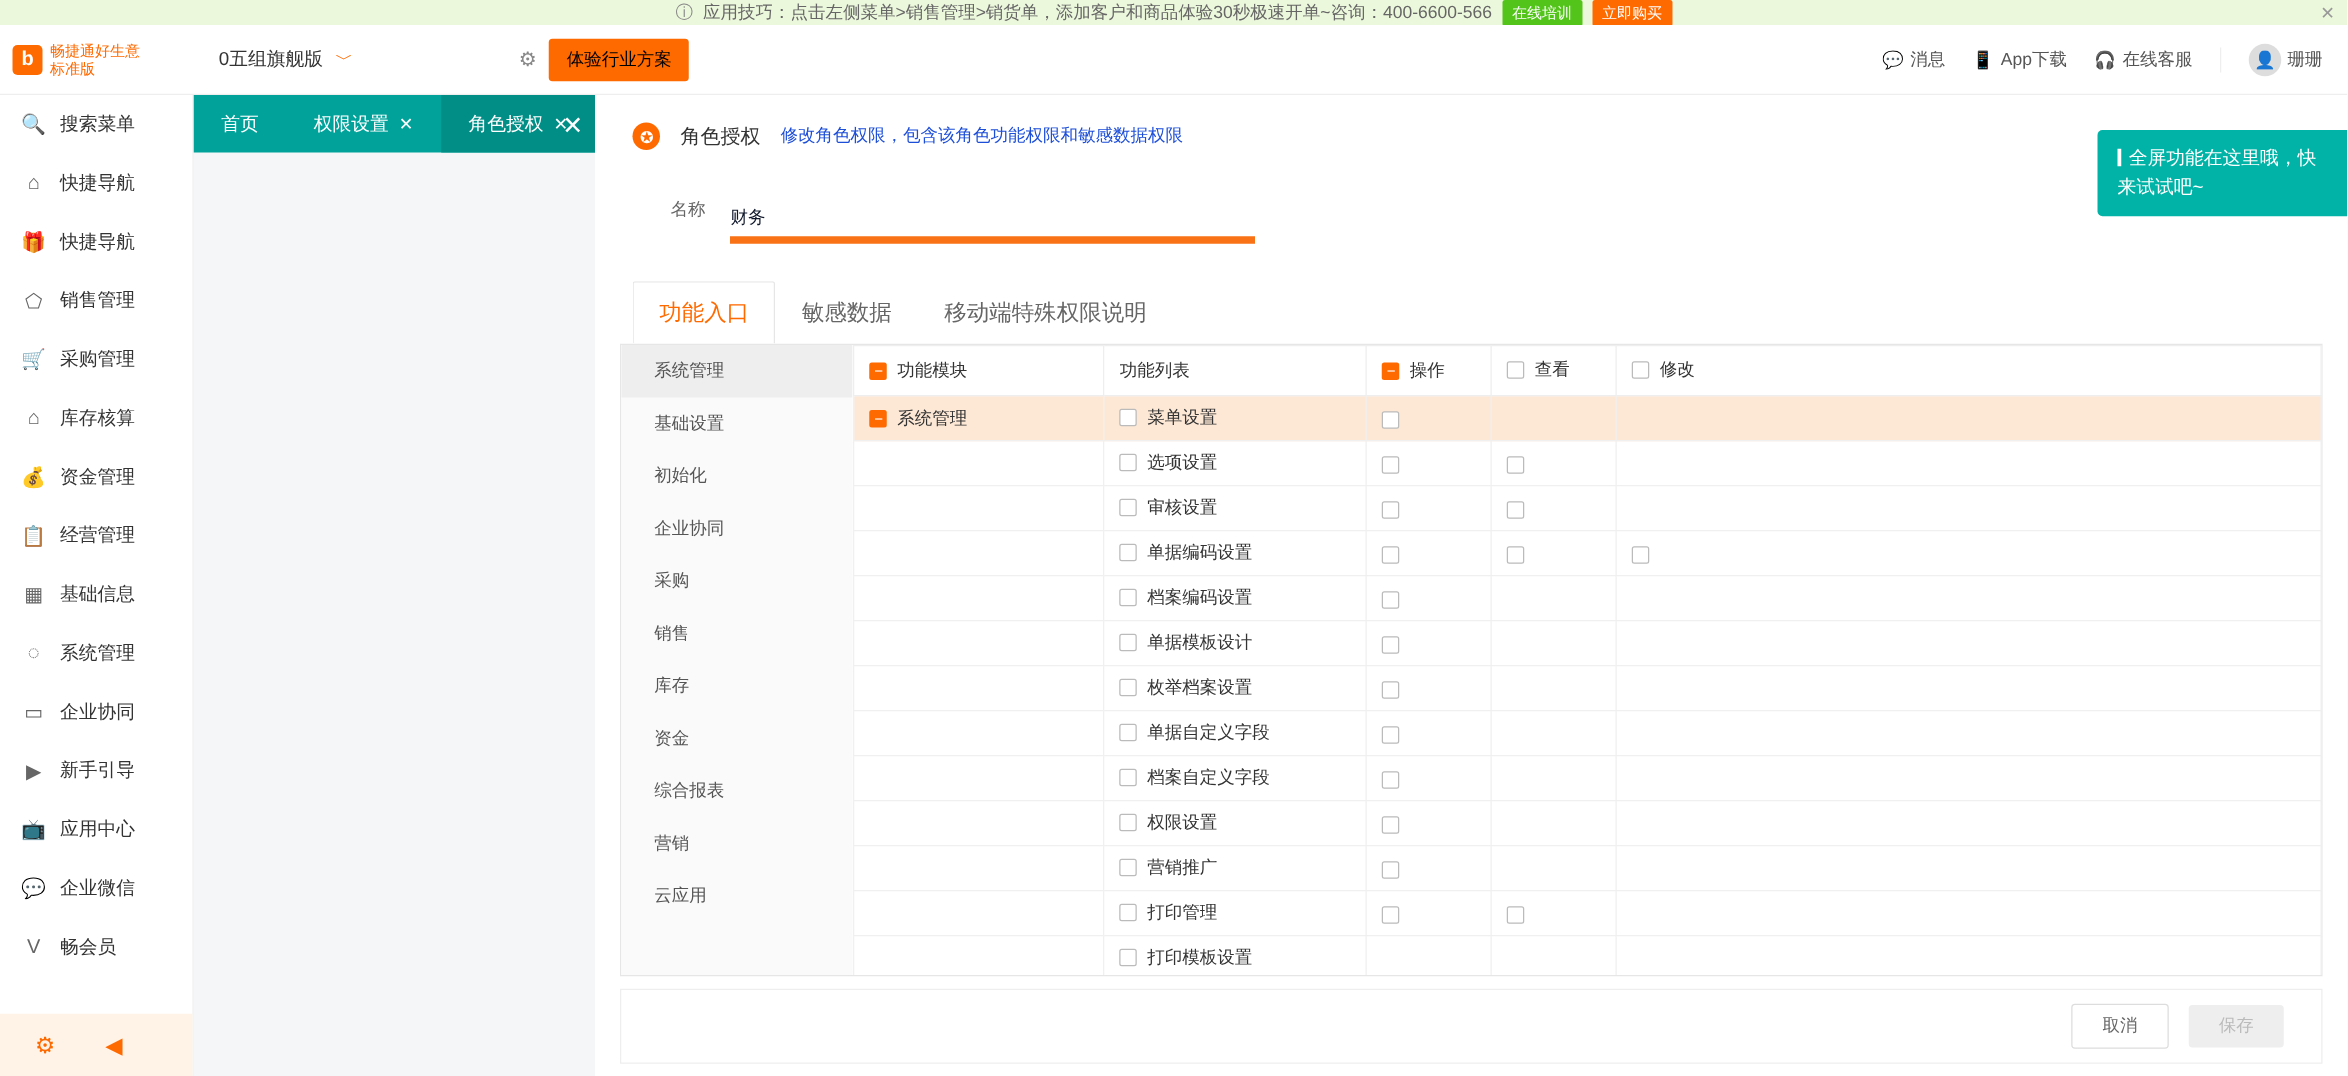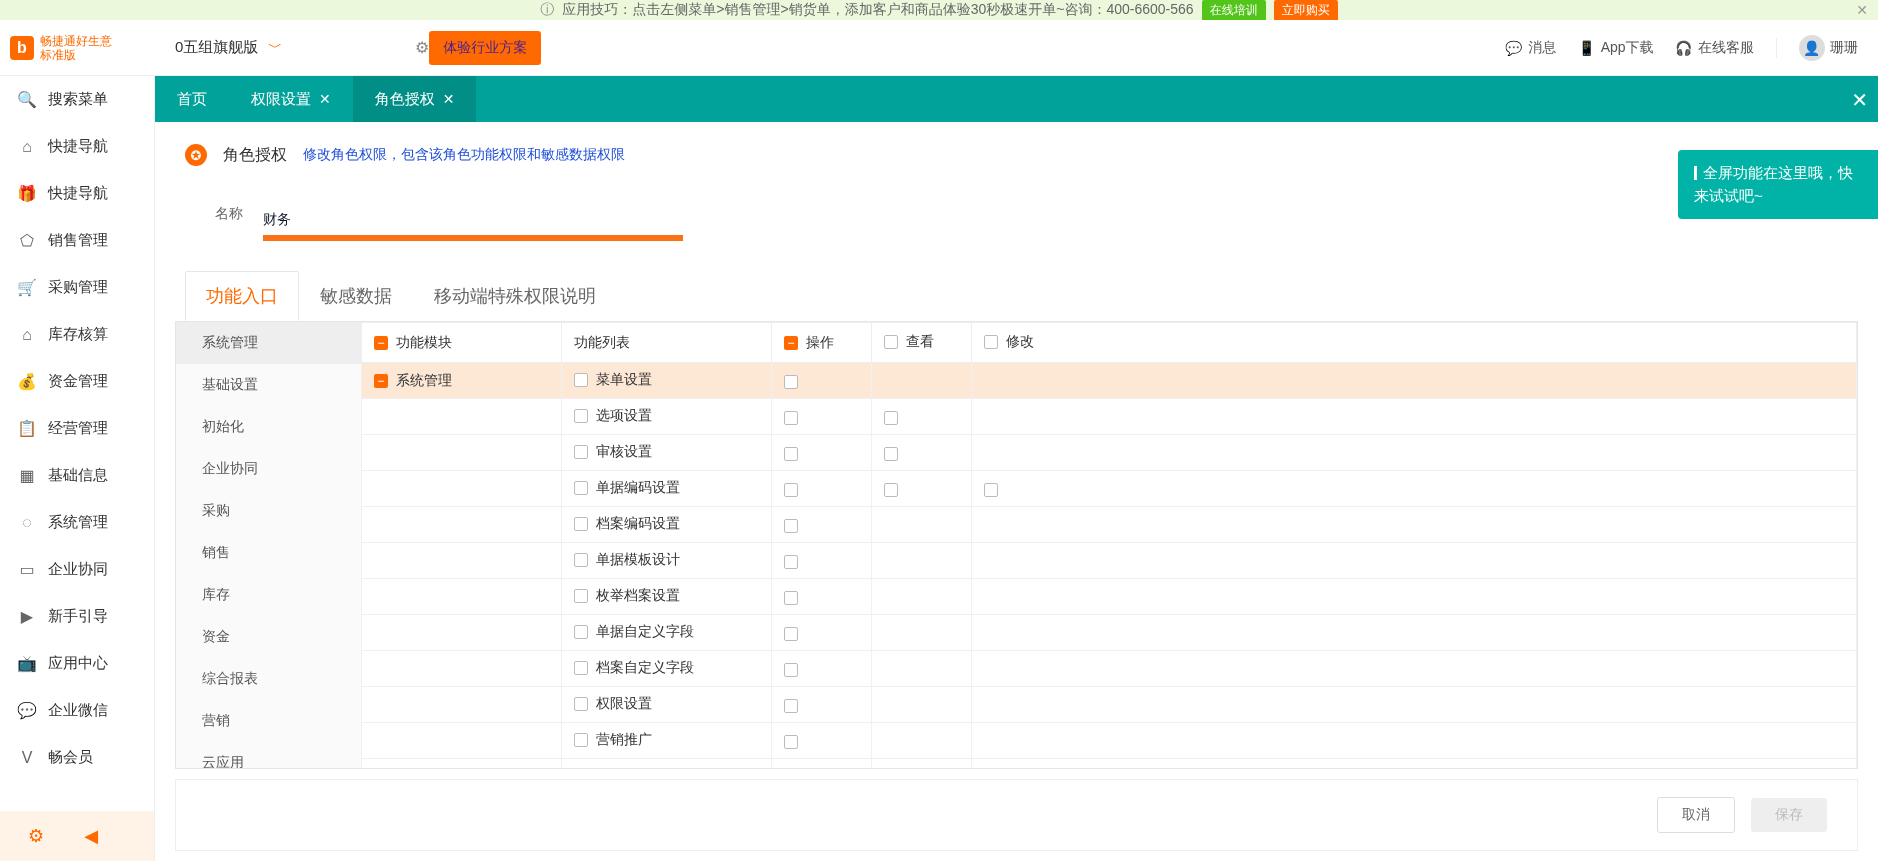--- a/index.html
+++ b/index.html
@@ -14,37 +14,37 @@
 
   
   .header { display: flex; align-items: center; height: 56px; border-bottom: 1px solid #eee; }
   .logo-area { width: 155px; display: flex; align-items: center; padding-left: 10px; gap: 6px; }
   .logo-mark { width: 24px; height: 24px; background: #ff6a00; border-radius: 4px; color: #fff; font-weight: bold; display: flex; align-items: center; justify-content: center; font-size: 16px; }
   .logo-text { display: flex; flex-direction: column; font-size: 12px; color: #ff6a00; line-height: 14px; }
   .org-select { flex: 0 0 260px; display: flex; align-items: center; padding-left: 20px; gap: 10px; }
   .org-name { font-size: 15px; color: #333; }
   .chev { color: #ff6a00; font-size: 14px; }
   .gear-btn { color: #888; font-size: 16px; cursor: pointer; }
-  .orange-btn { background: #ff6a00; color: #4c1d95; border: none; padding: 8px 14px; border-radius: 3px; font-size: 14px; cursor: pointer; }
+  .orange-btn { background: #ff6a00; color: #000000; border: none; padding: 8px 14px; border-radius: 3px; font-size: 14px; cursor: pointer; margin-left: 10px; }
   .header-spacer { flex: 1; }
   .header-right { display: flex; align-items: center; gap: 22px; padding-right: 20px; font-size: 14px; color: #555; }
   .hr-item { display: flex; align-items: center; gap: 5px; cursor: pointer; }
   .avatar { width: 26px; height: 26px; border-radius: 50%; background: #ddd; display: flex; align-items: center; justify-content: center; color: #888; font-size: 14px; }
   .divider-v { width: 1px; height: 20px; background: #eee; }
 
   
   .main { display: flex; height: calc(861px - 20px - 56px); }
   .sidebar { width: 155px; background: #fff; border-right: 1px solid #eee; display: flex; flex-direction: column; }
   .side-item { display: flex; align-items: center; gap: 12px; padding: 14px 18px; font-size: 15px; color: #333; cursor: pointer; }
   .side-item .sicon { width: 18px; height: 18px; display: inline-flex; align-items: center; justify-content: center; color: #666; font-size: 16px; }
   .sidebar-bottom { margin-top: auto; display: flex; gap: 40px; padding: 14px 28px; background: #fff3e8; }
   .sidebar-bottom span { color: #ff6a00; font-size: 18px; cursor: pointer; }
 
   
-  .workarea { flex: 1; display: flex; flex-direction: column; background: #f5f6f7; }
+  .workarea { flex: 1; display: flex; background: #f5f6f7; }
   .tabbar { height: 46px; background: #00a29a; display: flex; align-items: stretch; position: relative; }
   .tab { display: flex; align-items: center; padding: 0 22px; color: #fff; font-size: 15px; gap: 8px; cursor: pointer; }
   .tab.active { background: #008e86; }
   .tab .x { font-size: 14px; cursor: pointer; }
   .tabbar-close { position: absolute; right: 10px; top: 12px; color: #fff; font-size: 20px; cursor: pointer; }
 
   .page { flex: 1; background: #fff; margin: 0; overflow: hidden; display: flex; flex-direction: column; position: relative; }
   .page-header { display: flex; align-items: center; gap: 16px; padding: 22px 30px 10px; }
   .page-icon { width: 22px; height: 22px; border-radius: 50%; background: #ff6a00; color: #fff; display: flex; align-items: center; justify-content: center; font-size: 13px; }
   .page-title { font-size: 16px; font-weight: 500; }
@@ -72,21 +72,21 @@
   .col-module { width: 200px; }
   .col-list { width: 210px; }
   .col-op { width: 100px; }
   .col-view { width: 100px; }
   .col-mod { }
   tr.group-row td, tr.group-row th { background: #fde8d6; }
   .chk { width: 14px; height: 14px; border: 1px solid #bbb; border-radius: 2px; display: inline-block; vertical-align: middle; background: #fff; cursor: pointer; }
   .chk-indet { width: 14px; height: 14px; border-radius: 2px; display: inline-flex; align-items: center; justify-content: center; background: #ff6a00; color: #fff; font-size: 12px; vertical-align: middle; cursor: pointer; }
   .cell-gap { display: inline-flex; align-items: center; gap: 8px; }
 
-  .footer-bar { height: 72px; margin: 10px 20px 10px 20px; border: 1px solid #eee; background: #fff; display: flex; align-items: center; justify-content: flex-end; gap: 16px; padding-right: 30px; }
+  .footer-bar { height: 60px; margin: 10px 20px 10px 20px; border: 1px solid #eee; background: #fff; display: flex; align-items: center; justify-content: flex-end; gap: 16px; padding-right: 30px; }
   .btn-plain { padding: 8px 24px; border: 1px solid #ddd; background: #fff; color: #666; border-radius: 3px; font-size: 14px; cursor: pointer; }
   .btn-disabled { padding: 8px 24px; border: none; background: #eee; color: #bbb; border-radius: 3px; font-size: 14px; cursor: not-allowed; }
 
   
   .grid-wrap::-webkit-scrollbar { width: 10px; }
   .grid-wrap::-webkit-scrollbar-thumb { background: #ccc; border-radius: 5px; }
 </style>
 </head>
 <body>
 

